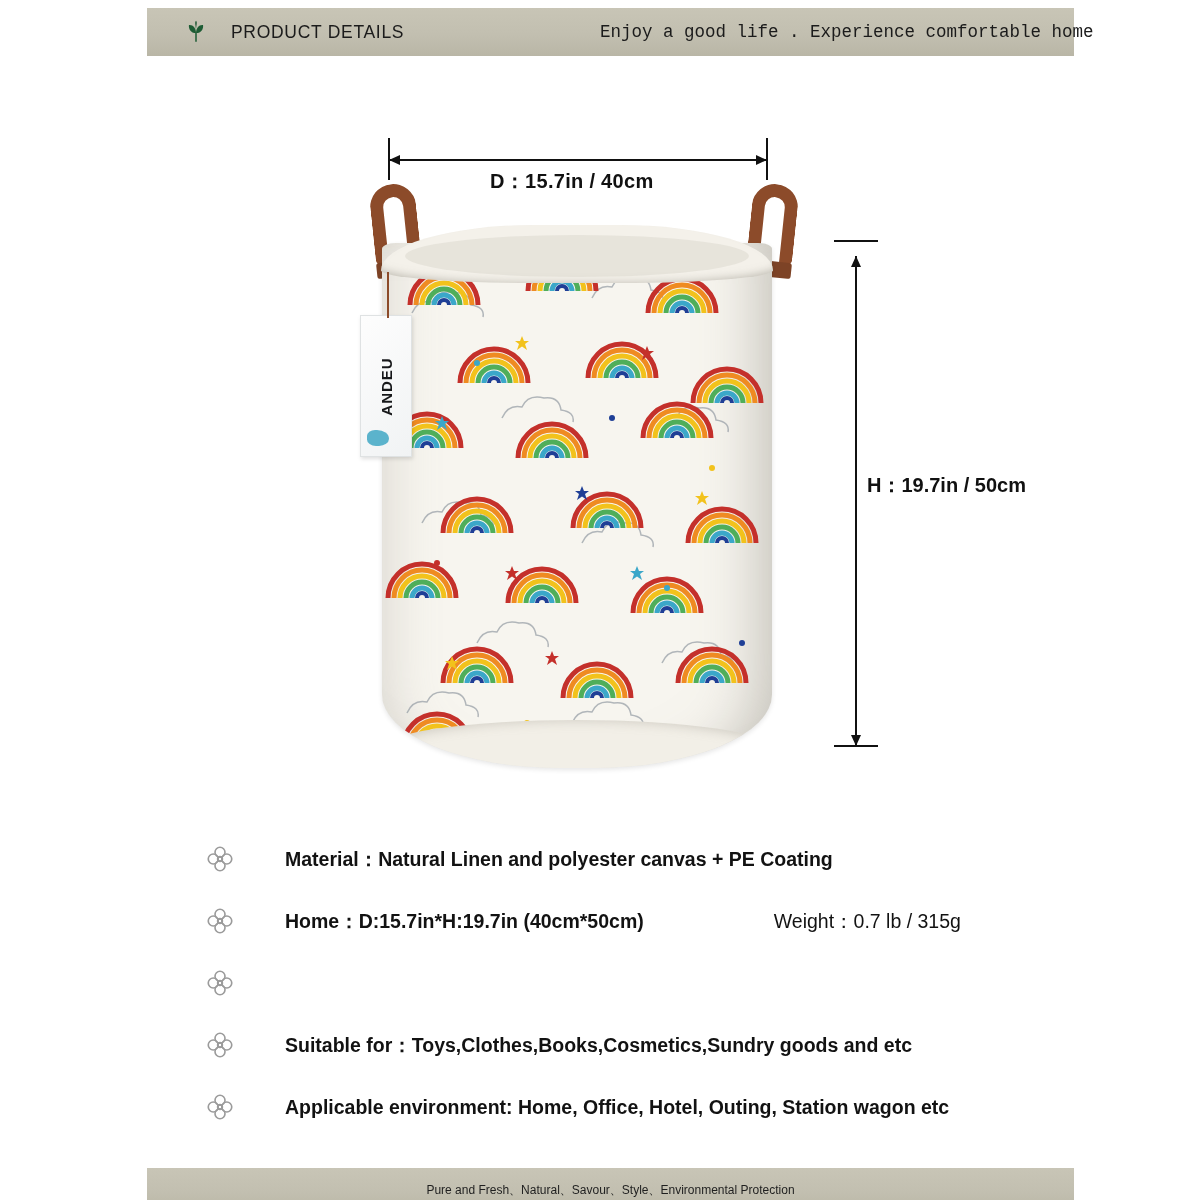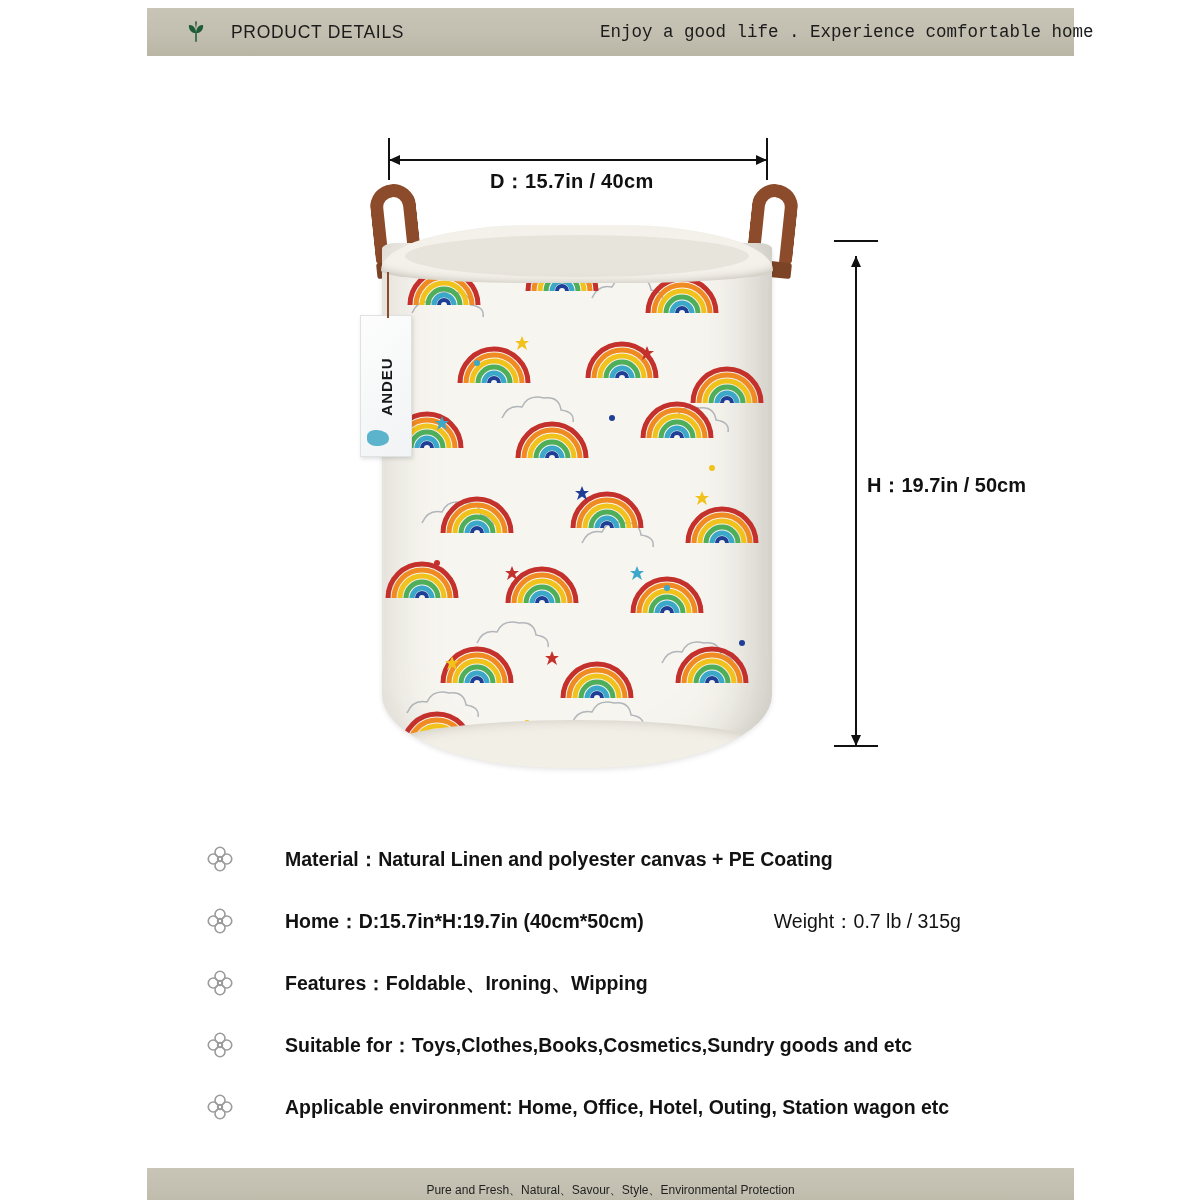--- a/index.html
+++ b/index.html
@@ -267,21 +267,20 @@
       <svg viewBox="0 0 24 24" width="30" height="30">
         <g fill="none" stroke="#9b9b9b" stroke-width="1.3">
           <circle cx="12" cy="6.6" r="4"></circle>
             <circle cx="12" cy="17.4" r="4"></circle>
           <circle cx="6.6" cy="12" r="4"></circle>
             <circle cx="17.4" cy="12" r="4"></circle>
           <circle cx="12" cy="12" r="1.9"></circle>
         </g>
       </svg>
     </span>
-    <span class="feature-text">Features：Foldable、Ironing、Wipping</span>
   </div>
 
   <div class="feature-row">
     <span class="bullet">
       <svg viewBox="0 0 24 24" width="30" height="30">
         <g fill="none" stroke="#9b9b9b" stroke-width="1.3">
           <circle cx="12" cy="6.6" r="4"></circle>
             <circle cx="12" cy="17.4" r="4"></circle>
           <circle cx="6.6" cy="12" r="4"></circle>
             <circle cx="17.4" cy="12" r="4"></circle>

